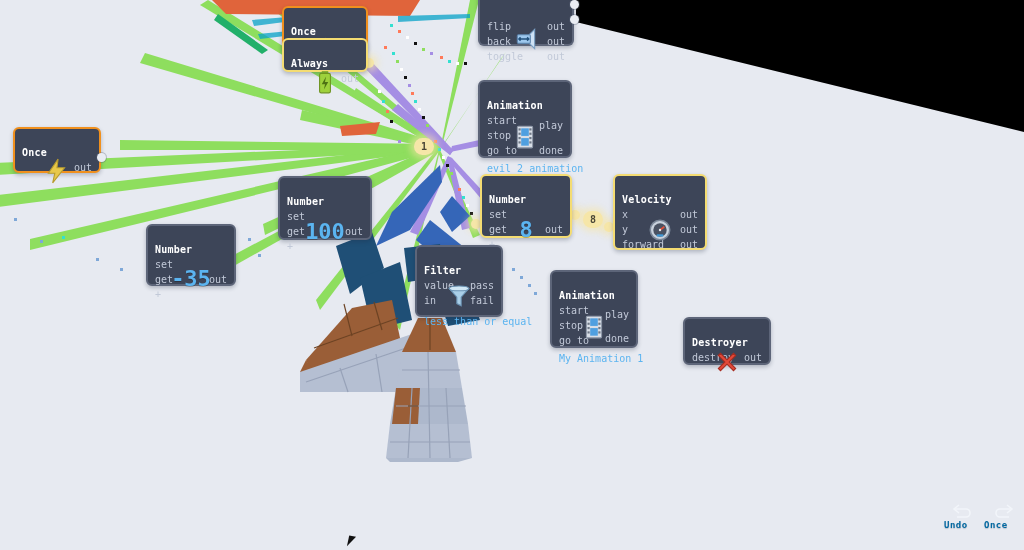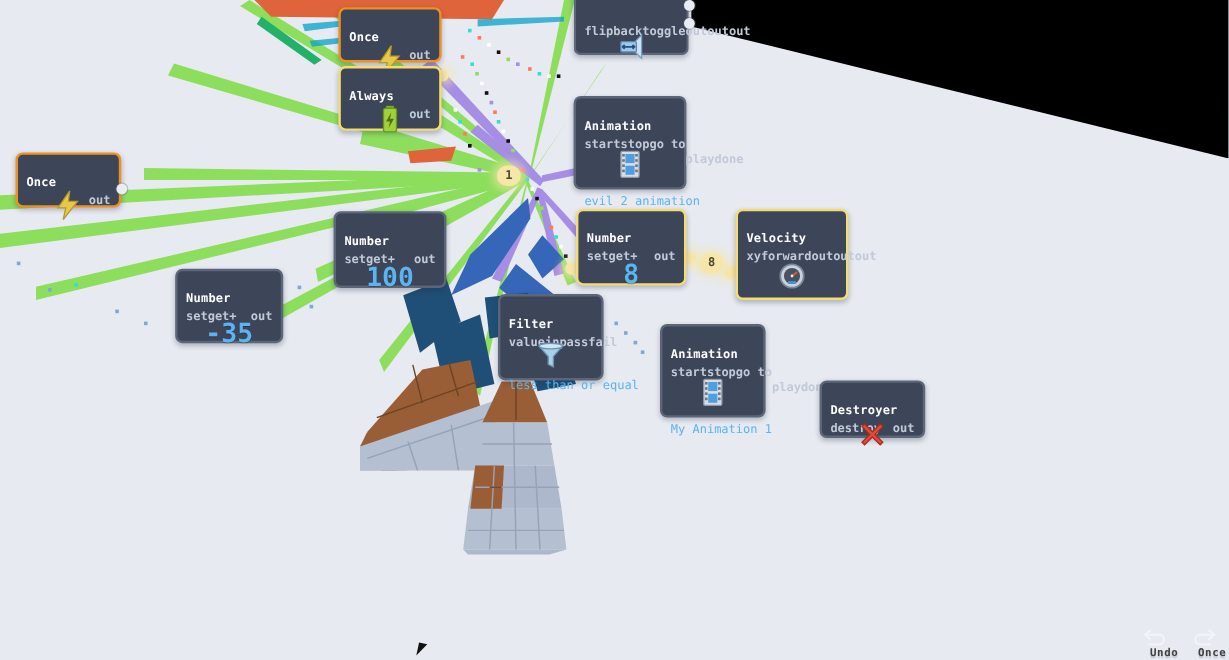--- a/index.html
+++ b/index.html
@@ -34,21 +34,21 @@
     border:2px solid #5d6579;
   }
   .node.sel{border-color:#f0901e;}
   .node.hl{border-color:#f4dc72;}
   .node .ttl{
     font-size:10px;font-weight:bold;color:#ffffff;letter-spacing:.2px;
     line-height:13px;margin-bottom:1px;white-space:nowrap;
   }
   .node .body{position:relative;}
   .ports{display:flex;justify-content:space-between;}
-  .col{display:flex;flex-direction:row;font-weight:bold;}
+  .col{display:flex;flex-direction:column;}
   .col.r{align-items:flex-end;}
   .port{font-size:10px;line-height:15px;color:#c2c9d8;white-space:nowrap;}
   .bigval{
     position:absolute;left:50%;top:50%;transform:translate(-50%,-52%);
     font-size:22px;font-weight:bold;color:#5bb4f0;letter-spacing:0px;
     text-shadow:0 1px 0 rgba(0,0,0,.25);white-space:nowrap;
   }
   .sub{
     font-size:10px;color:#5bb4f0;font-weight:normal;text-align:center;
     line-height:14px;margin-top:1px;white-space:nowrap;
@@ -72,21 +72,21 @@
 
   
   .statusbar{
     position:absolute;left:0;bottom:0;width:1024px;height:22px;
     background:rgba(226,231,240,.55);
   }
   .statustext{
     position:absolute;left:8px;top:4px;font-size:9px;font-weight:bold;
     color:#f4f6fa;letter-spacing:.3px;text-shadow:0 1px 1px rgba(120,130,150,.45);
   }
-  .hudbtn{position:absolute;bottom:0;width:38px;text-align:right;color:#404040;}
+  .hudbtn{position:absolute;bottom:20px;width:38px;text-align:left;color:#0369a1;}
   .hudbtn .lbl{font-size:9px;font-weight:bold;letter-spacing:.5px;
     text-shadow:0 1px 1px rgba(120,130,150,.4);}
   .hudbtn svg{display:block;margin:0 auto 1px auto;}
 </style>
 </head>
 <body>
 
 <div id="stage">
 
   <div class="scene">
@@ -278,21 +278,21 @@
       </svg>
       <div class="ports">
           <div class="col"></div>
         <div class="col r">
             <span class="port">out</span>
           </div>
       </div>
     </div>
   </div>
 
-  <div class="node hl" style="left:282px;top:55px;width:86px;height:54px;">
+  <div class="node hl" style="left:282px;top:38px;width:86px;height:34px;">
     <div class="ttl">Always</div>
     <div class="body" style="height:22px;">
       <svg class="glyph" viewBox="0 0 24 24">
         <rect x="9" y="2" width="6" height="2" fill="#7aa82c"></rect>
         <rect x="7" y="4" width="10" height="18" rx="1.5" fill="#9ed13c" stroke="#6d9421" stroke-width="1"></rect>
         <polygon points="13,7 9,14 12,14 11,19 15,12 12,12" fill="#4e7214"></polygon>
       </svg>
       <div class="ports">
           <div class="col"></div>
         <div class="col r">

